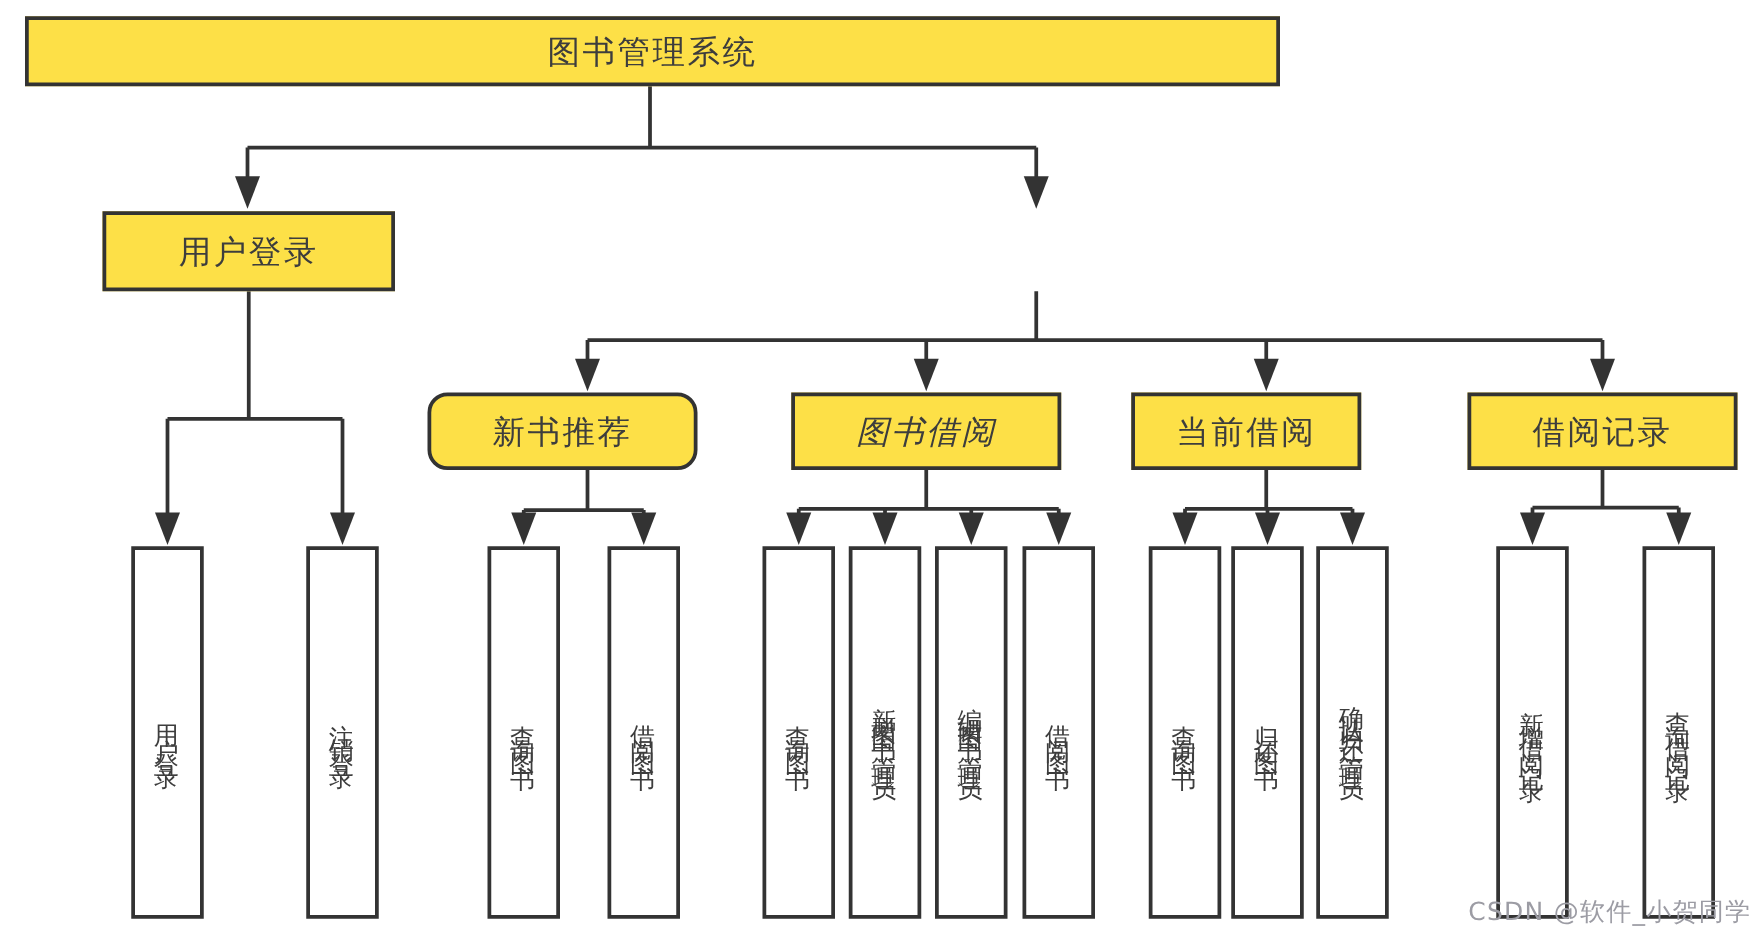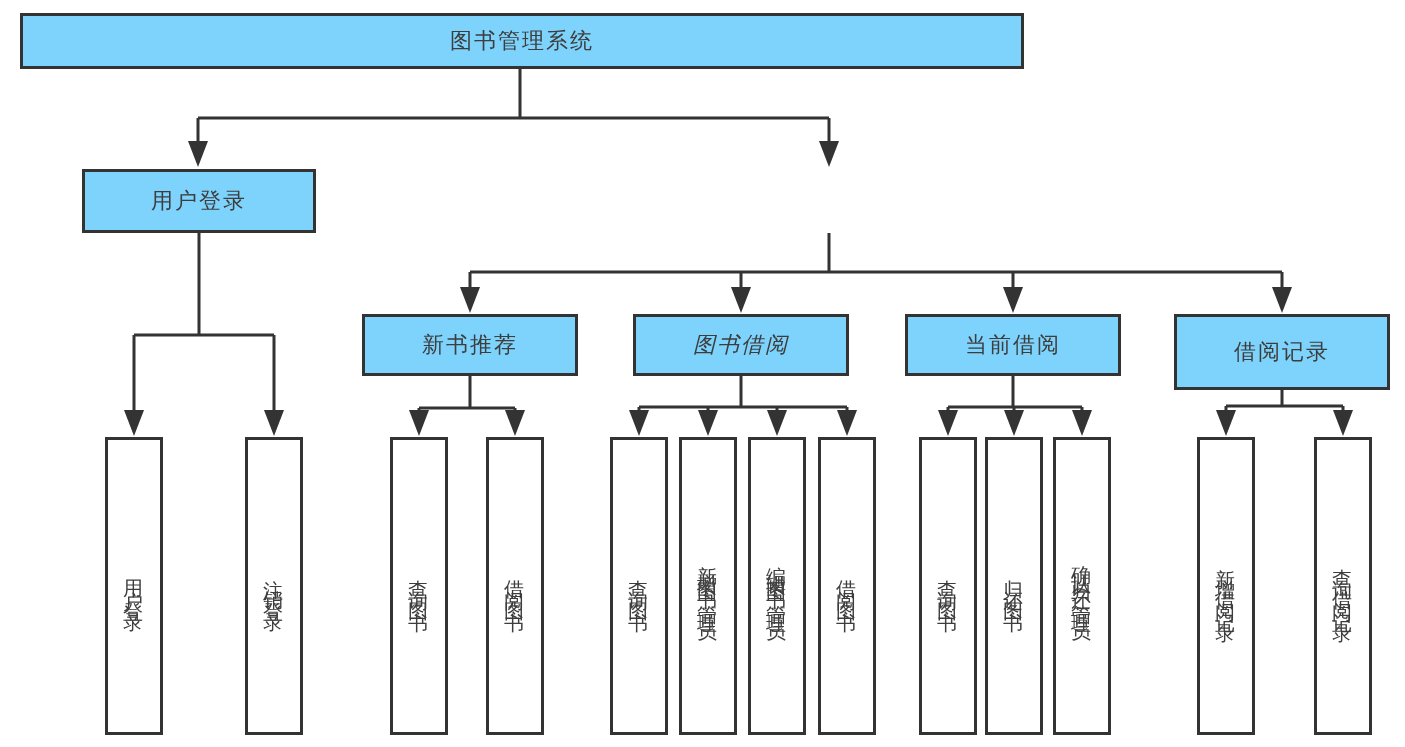--- a/index.html
+++ b/index.html
@@ -16,23 +16,23 @@
     background:var(--bg-color);
     overflow:hidden;
   }
   .connector{position:absolute;left:0;top:0;z-index:0;}
   .connector path{stroke:var(--line-color);stroke-width:3;fill:none;}
   .connector polygon{fill:var(--line-color);stroke:none;}
   .hnode{
     position:absolute;
     box-sizing:border-box;
     border:3px solid var(--line-color);
-    background:#7dd3fc;
+    background:#fde047;
     display:flex;align-items:center;justify-content:center;
-    font-size:22px;color:var(--text-color);
+    font-size:26px;color:var(--text-color);
     letter-spacing:2px;
     z-index:1;
     white-space:nowrap;
     text-align:right;
   }
   .leaf{
     position:absolute;
     top:437px;height:298px;
     box-sizing:border-box;
     border:3px solid var(--line-color);
@@ -108,37 +108,38 @@
       <path d="M1282 376 V406 M1226 406 H1343 M1226 406 V420 M1343 406 V420"></path>
       <polygon points="1216,410 1236,410 1226,436"></polygon>
       <polygon points="1333,410 1353,410 1343,436"></polygon>
     </g>
   </svg>
 
   <div class="hnode" style="left:20px;top:13px;width:1004px;height:56px;">图书管理系统</div>
 
   <div class="hnode" style="left:82px;top:169px;width:234px;height:64px;">用户登录</div>
 
-  <div class="hnode" style="left:362px;top:314px;width:216px;height:62px;">新书推荐</div>
+  <div class="hnode" style="left:342px;top:314px;width:216px;height:62px;border-radius:16px;">新书推荐</div>
   <div class="hnode" style="left:633px;top:314px;width:216px;height:62px;font-style:italic;">图书借阅</div>
-  <div class="hnode" style="left:905px;top:314px;width:216px;height:62px;">当前借阅</div>
-  <div class="hnode" style="left:1174px;top:314px;width:216px;height:76px;">借阅记录</div>
+  <div class="hnode" style="left:905px;top:314px;width:184px;height:62px;">当前借阅</div>
+  <div class="hnode" style="left:1174px;top:314px;width:216px;height:62px;">借阅记录</div>
 
   <div class="leaf" style="left:105px;width:58px;">用户登录</div>
   <div class="leaf" style="left:245px;width:58px;">注销登录</div>
 
   <div class="leaf" style="left:390px;width:58px;">查询图书</div>
   <div class="leaf" style="left:486px;width:58px;">借阅图书</div>
 
   <div class="leaf" style="left:610px;width:58px;">查询图书</div>
   <div class="leaf long" style="left:679px;width:58px;">新增图书（管理员）</div>
   <div class="leaf long" style="left:748px;width:58px;">编辑图书（管理员）</div>
   <div class="leaf" style="left:818px;width:58px;">借阅图书</div>
 
   <div class="leaf" style="left:919px;width:58px;">查询图书</div>
   <div class="leaf" style="left:985px;width:58px;">归还图书</div>
   <div class="leaf long" style="left:1053px;width:58px;">确认归还（管理员）</div>
 
   <div class="leaf" style="left:1197px;width:58px;">新增借阅记录</div>
   <div class="leaf" style="left:1314px;width:58px;">查询借阅记录</div>
 
+  <div class="watermark">CSDN @软件_小贺同学</div>
 
 </div>
 
 </body></html>

